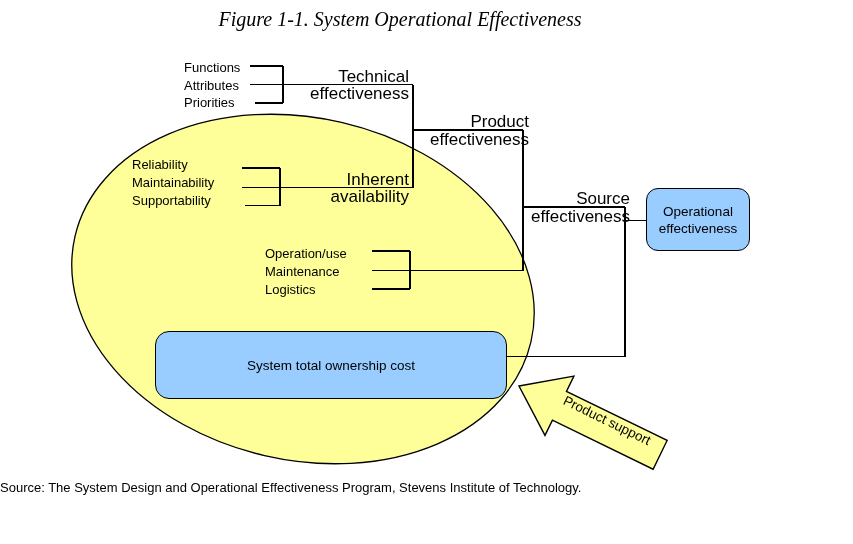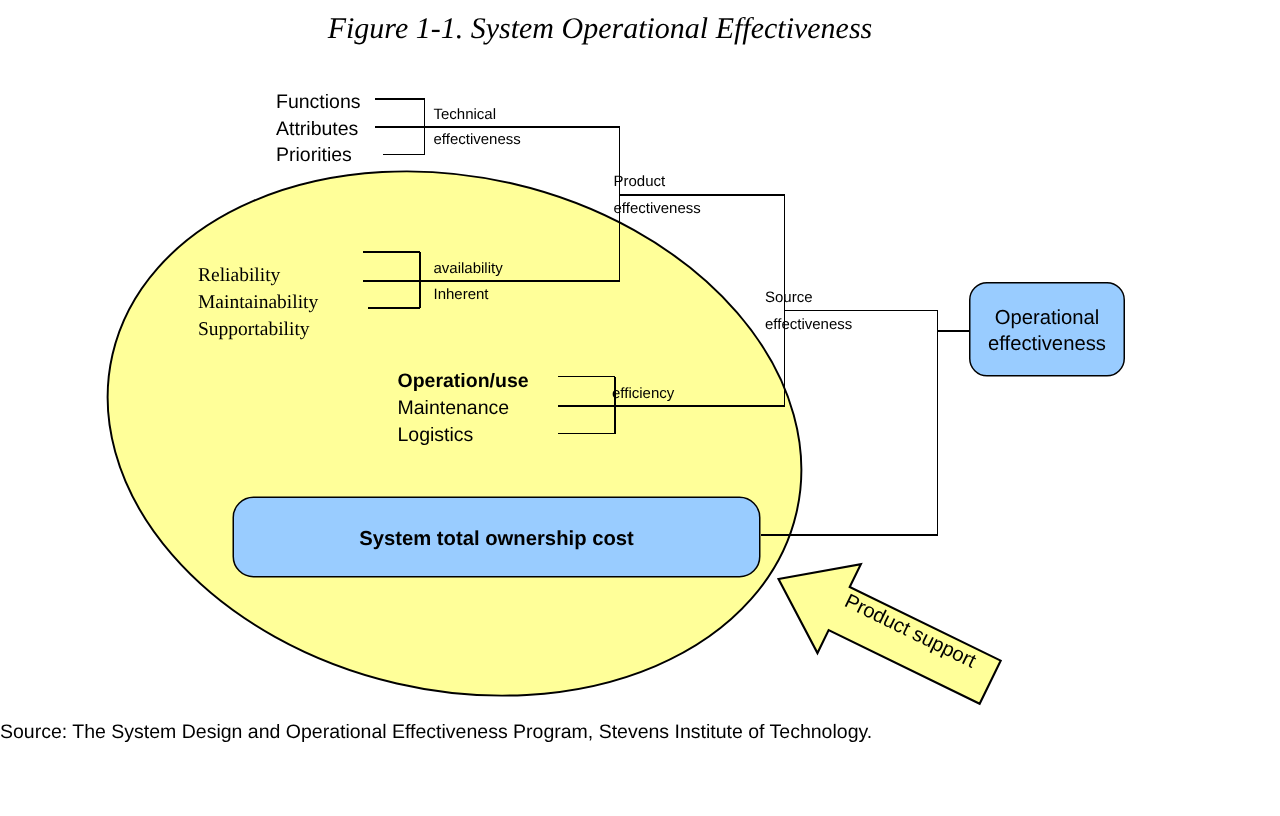--- a/index.html
+++ b/index.html
@@ -7,28 +7,28 @@
     position:relative;width:853px;height:544px;background:#ffffff;overflow:hidden;
     font-family:"Liberation Sans", sans-serif;color:#000;
   }
   #figure-title{
     position:absolute;top:8px;left:0;width:800px;text-align:center;
     font-family:"Liberation Serif", serif;font-style:italic;font-size:20px;
   }
   svg.layer{position:absolute;left:0;top:0;}
   .items{position:absolute;font-size:13px;line-height:17.6px;white-space:nowrap;}
   .items div{height:17.6px;}
-  .centered2{position:absolute;width:120px;text-align:left;font-size:10px;line-height:17.5px;}
+  .centered2{position:absolute;width:120px;text-align:right;font-size:17px;line-height:17.5px;}
   .bluebox{
     position:absolute;background:#99CCFF;border:1.3px solid #000;
     display:flex;flex-direction:column;align-items:center;justify-content:center;
     font-size:13.5px;line-height:17px;text-align:center;box-sizing:border-box;
   }
   #op-box{left:646px;top:188px;width:104px;height:63px;border-radius:12px;}
-  #stoc-box{left:155px;top:331px;width:352px;height:54px;border-radius:14px;font-weight:bold;}
+  #stoc-box{left:155px;top:331px;width:352px;height:68px;border-radius:14px;}
   #arrow-label{
     position:absolute;left:542px;top:413px;width:130px;text-align:center;
     font-size:13.5px;transform:rotate(26deg);transform-origin:center center;
   }
   #source-line{
     position:absolute;top:480px;left:0;width:853px;text-align:left;
     font-size:13px;line-height:16px;
   }
 </style>
 </head>
@@ -71,44 +71,43 @@
   <div class="centered2" style="left:289px;top:67.5px;">
     <div>Technical</div>
     <div>effectiveness</div>
   </div>
 
   <div class="centered2" style="left:409px;top:113px;">
     <div>Product</div>
     <div>effectiveness</div>
   </div>
 
-  <div class="items" style="left:132px;top:174px;line-height:18px;font-family:Liberation Serif, serif;">
+  <div class="items" style="left:132px;top:156px;line-height:18px;">
     <div style="height:18px;">Reliability</div>
     <div style="height:18px;">Maintainability</div>
     <div style="height:18px;">Supportability</div>
   </div>
 
   <div class="centered2" style="left:289px;top:170.5px;">
+    <div>Inherent</div>
     <div>availability</div>
-    <div>Inherent</div>
   </div>
 
   <div class="centered2" style="left:510px;top:190px;">
     <div>Source</div>
     <div>effectiveness</div>
   </div>
 
   <div class="items" style="left:265px;top:245px;line-height:18px;">
-    <div style="height:18px;font-weight:bold;">Operation/use</div>
+    <div style="height:18px;">Operation/use</div>
     <div style="height:18px;">Maintenance</div>
     <div style="height:18px;">Logistics</div>
   </div>
 
   <div class="centered2" style="left:408px;top:253.5px;">
-    <div>efficiency</div>
   </div>
 
   <div class="bluebox" id="op-box">
     <div>Operational</div>
     <div>effectiveness</div>
   </div>
 
   <div class="bluebox" id="stoc-box">
     <div>System total ownership cost</div>
   </div>

